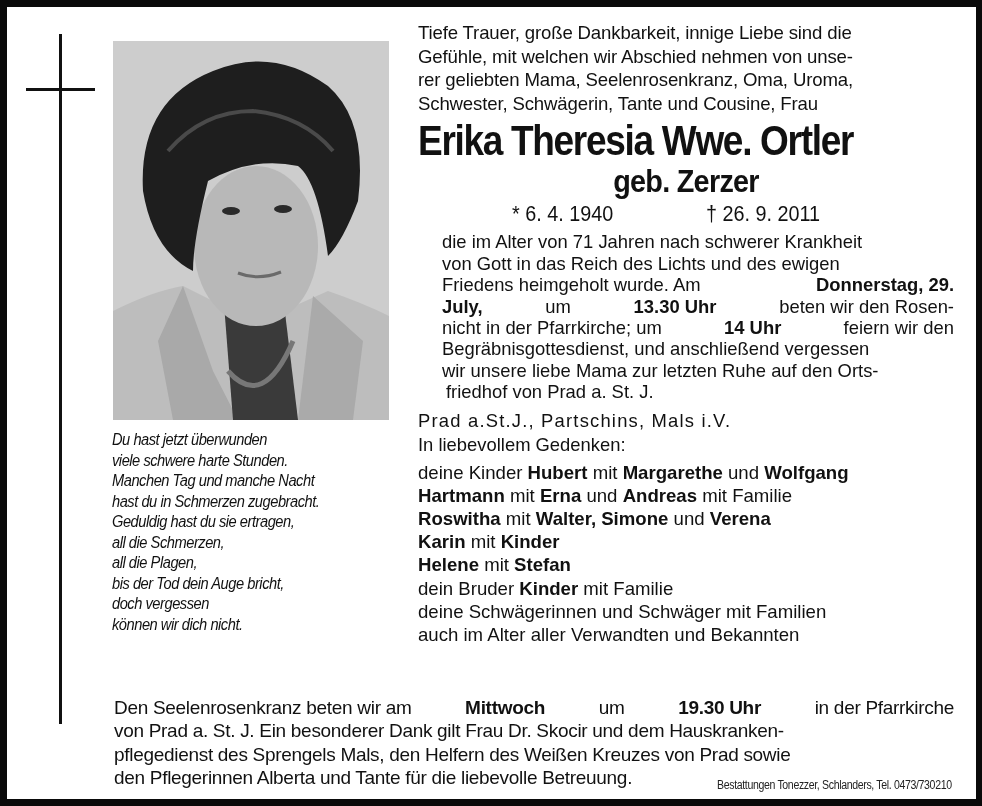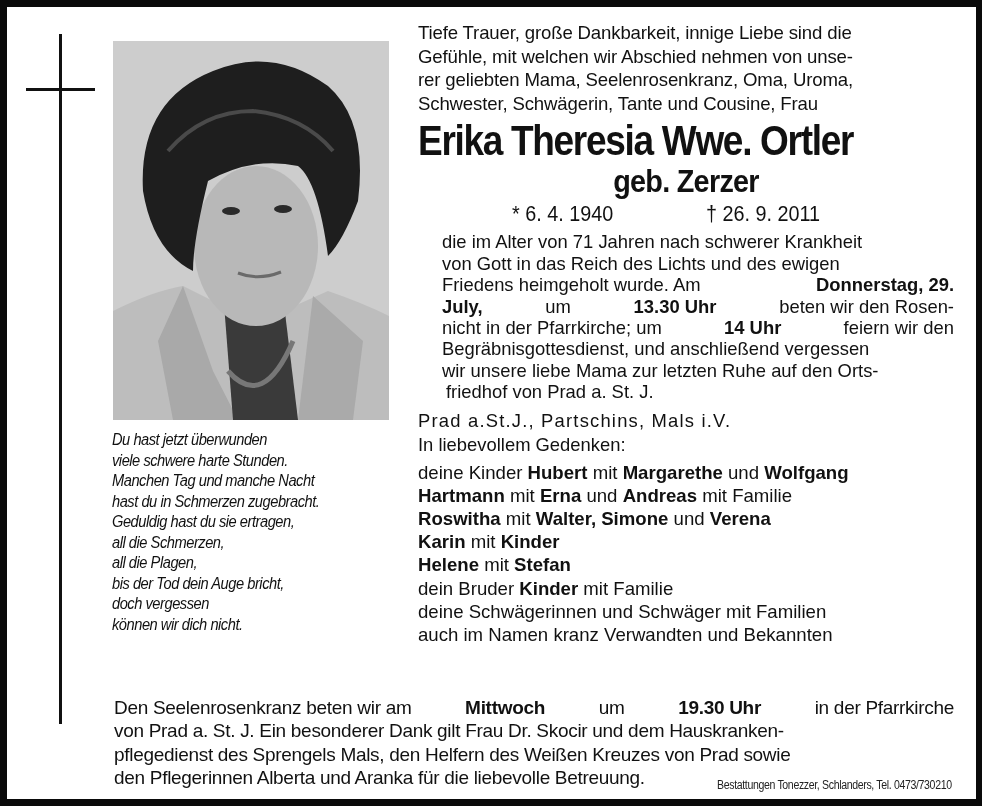--- a/index.html
+++ b/index.html
@@ -145,34 +145,34 @@
     <div>
       <b>Karin</b><span> mit </span><b>Kinder</b>
     </div>
     <div>
       <b>Helene</b><span> mit </span><b>Stefan</b>
     </div>
     <div>
       <span>dein Bruder </span><b>Kinder</b><span> mit Familie</span>
     </div>
     <div>deine Schwägerinnen und Schwäger mit Familien</div>
-    <div>auch im Namen kranz Verwandten und Bekannten</div>
+    <div>auch im Alter aller Verwandten und Bekannten</div>
   </div>
 </div>
 
 <div class="bottom">
   <div class="jl">
     <span>Den Seelenrosenkranz beten wir am</span>
     <b>Mittwoch</b>
     <span>um</span>
     <b>19.30 Uhr</b>
     <span>in der Pfarrkirche</span>
   </div>
   <div class="jl">
       <span>von Prad a. St. J. Ein besonderer Dank gilt Frau Dr. Skocir und dem Hauskranken-</span>
     </div>
   <div class="jl">
       <span>pflegedienst des Sprengels Mals, den Helfern des Weißen Kreuzes von Prad sowie</span>
     </div>
-  <div class="last">den Pflegerinnen Alberta und Aranka für die liebevolle Betreuung.</div>
+  <div class="last">den Pflegerinnen Alberta und Tante für die liebevolle Betreuung.</div>
 </div>
 
 <div class="credit">Bestattungen Tonezzer, Schlanders, Tel. 0473/730210</div>
 
 </body></html>

